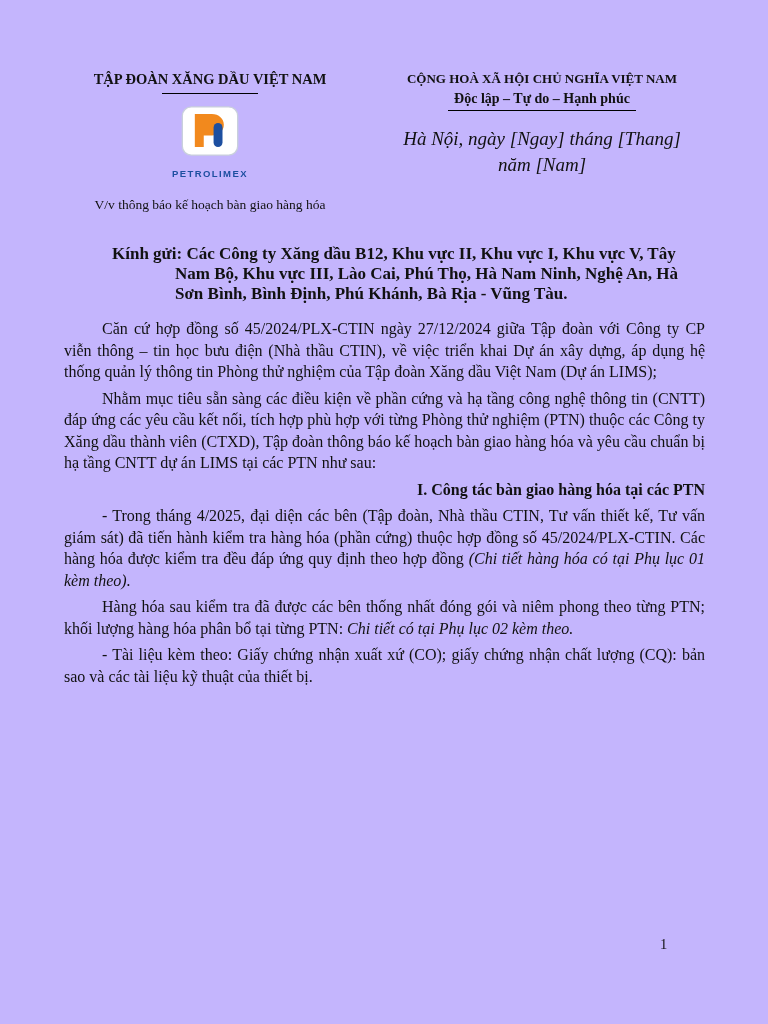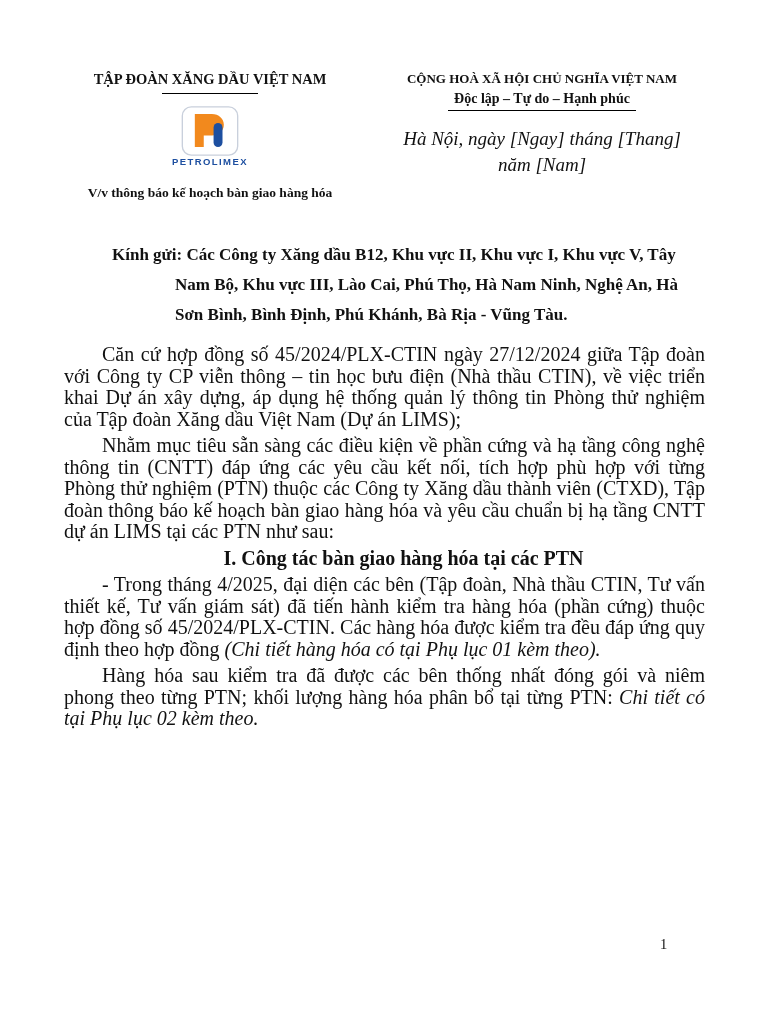--- a/index.html
+++ b/index.html
@@ -5,71 +5,71 @@
   * { margin: 0; padding: 0; box-sizing: border-box; }
   html, body { background: #e9e9e9; }
   body {
     width: 768px; height: 1024px;
     font-family: "Liberation Serif", "DejaVu Serif", serif;
     color: #111;
   }
   .page {
     position: relative;
     width: 768px; height: 1024px;
-    background: #ffffff;
+    background: #c4b5fd;
     padding: 70px 63px 0 64px;
     overflow: hidden;
   }
   .header { display: flex; justify-content: space-between; }
   .header-left  { width: 292px; text-align: center; }
   .header-right { width: 326px; text-align: center; }
 
   .org-name { font-weight: bold; font-size: 14.5px; line-height: 1.25; }
   .org-rule { width: 96px; border-bottom: 1.4px solid #000; margin: 5px auto 9px auto; }
   .doc-number { font-size: 14.5px; }
 
   .logo { margin-top: 12px; }
   .logo svg { display: block; margin: 0 auto; }
   .logo-text {
-    margin-top: 0;
+    margin-top: 12px;
     color: #1d4fa0;
     font-family: "Liberation Sans", sans-serif;
     font-weight: bold; font-size: 9.5px; letter-spacing: 1.4px;
   }
 
   .subject {
-    width: 252px; margin: 16px auto 16px auto;
-    font-weight: bold; font-size: 13.5px; line-height: 1.42;
+    width: 252px; margin: 16px auto 8px auto;
+    font-weight: normal; font-size: 13.5px; line-height: 1.42;
   }
 
   .national-title { font-weight: bold; font-size: 13px; line-height: 1.35; }
   .motto {
     display: inline-block;
     margin-top: 3px; padding: 0 6px 3px 6px;
     font-weight: bold; font-size: 14px;
     border-bottom: 1.4px solid #000;
   }
   .place-date {
     width: 290px; margin: 15px auto 0 auto;
     font-style: italic; font-size: 19px; line-height: 1.4;
   }
 
   .salutation {
     margin: 22px 0 4px 48px;
     padding-left: 63px; text-indent: -63px;
-    font-weight: bold; font-size: 17px; line-height: 30px;
+    font-weight: bold; font-size: 17px; line-height: 20px;
   }
 
   .paragraphs { margin-top: 14px; }
   .para {
-    font-size: 20px; line-height: 21.5px;
+    font-size: 16px; line-height: 21.5px;
     text-align: justify; text-indent: 38px;
     margin-top: 5px;
   }
-  .para.heading { font-weight: bold; text-align: center; }
+  .para.heading { font-weight: bold; text-align: right; }
   .italic { font-style: italic; }
 
   .page-number {
     position: absolute; top: 936px; left: 660px;
     font-size: 14.5px;
   }
 </style>
 </head>
 <body>
 
@@ -108,17 +108,18 @@
   <div class="salutation">
     <span>Kính gửi:</span><span> Các Công ty Xăng dầu B12, Khu vực II, Khu vực I, Khu vực V, Tây Nam Bộ, Khu vực III, Lào Cai, Phú Thọ, Hà Nam Ninh, Nghệ An, Hà Sơn Bình, Bình Định, Phú Khánh, Bà Rịa - Vũng Tàu.</span>
   </div>
 
   <div class="paragraphs">
       <p class="para"><span>Căn cứ hợp đồng số 45/2024/PLX-CTIN ngày 27/12/2024 giữa Tập đoàn với Công ty CP viễn thông – tin học bưu điện (Nhà thầu CTIN), về việc triển khai Dự án xây dựng, áp dụng hệ thống quản lý thông tin Phòng thử nghiệm của Tập đoàn Xăng dầu Việt Nam (Dự án LIMS);</span></p>
       <p class="para"><span>Nhằm mục tiêu sẵn sàng các điều kiện về phần cứng và hạ tầng công nghệ thông tin (CNTT) đáp ứng các yêu cầu kết nối, tích hợp phù hợp với từng Phòng thử nghiệm (PTN) thuộc các Công ty Xăng dầu thành viên (CTXD), Tập đoàn thông báo kế hoạch bàn giao hàng hóa và yêu cầu chuẩn bị hạ tầng CNTT dự án LIMS tại các PTN như sau:</span></p>
       <p class="para heading"><span>I. Công tác bàn giao hàng hóa tại các PTN</span></p>
       <p class="para"><span>- Trong tháng 4/2025, đại diện các bên (Tập đoàn, Nhà thầu CTIN, Tư vấn thiết kế, Tư vấn giám sát) đã tiến hành kiểm tra hàng hóa  (phần cứng) thuộc hợp đồng số 45/2024/PLX-CTIN. Các hàng hóa được kiểm tra đều đáp ứng quy định theo hợp đồng </span><span class="italic">(Chi tiết hàng hóa có tại Phụ lục 01 kèm theo).</span></p>
       <p class="para"><span>Hàng hóa sau kiểm tra đã được các bên thống nhất đóng gói và niêm phong theo từng PTN; khối lượng hàng hóa phân bổ tại từng PTN: </span><span class="italic">Chi tiết có tại Phụ lục 02 kèm theo.</span></p>
+      <p class="para"><span>- Tài liệu kèm theo: Giấy chứng nhận xuất xứ (CO); giấy chứng nhận chất lượng (CQ): bản sao và các tài liệu kỹ thuật của thiết bị.</span></p>
     </div>
 
   <div class="page-number">1</div>
 
 </div>
 
 </body></html>

